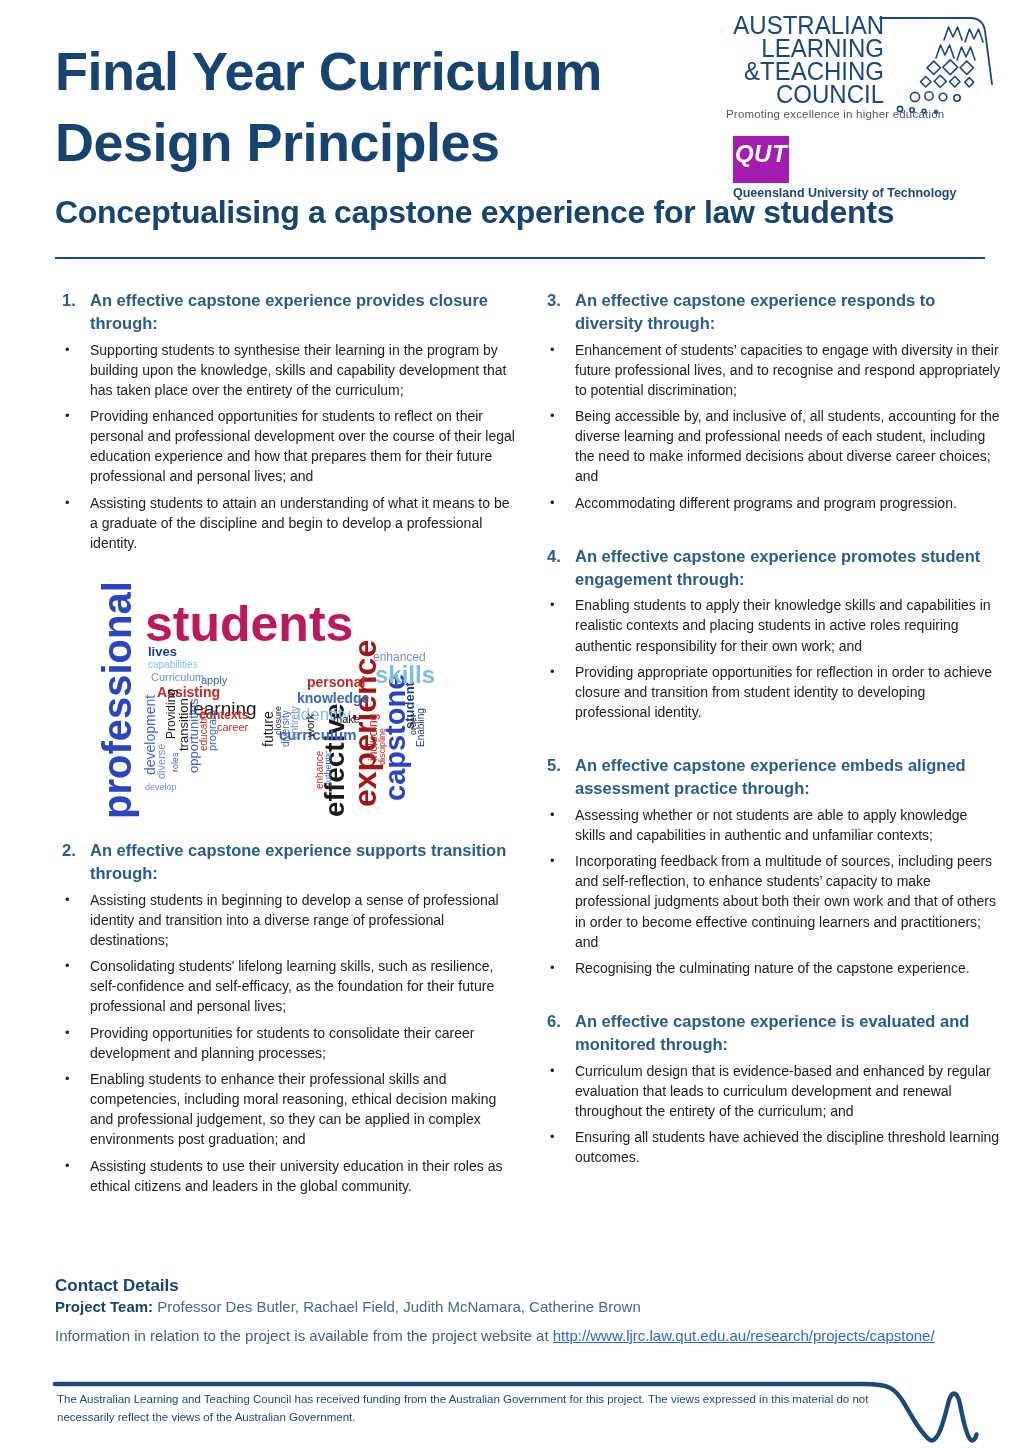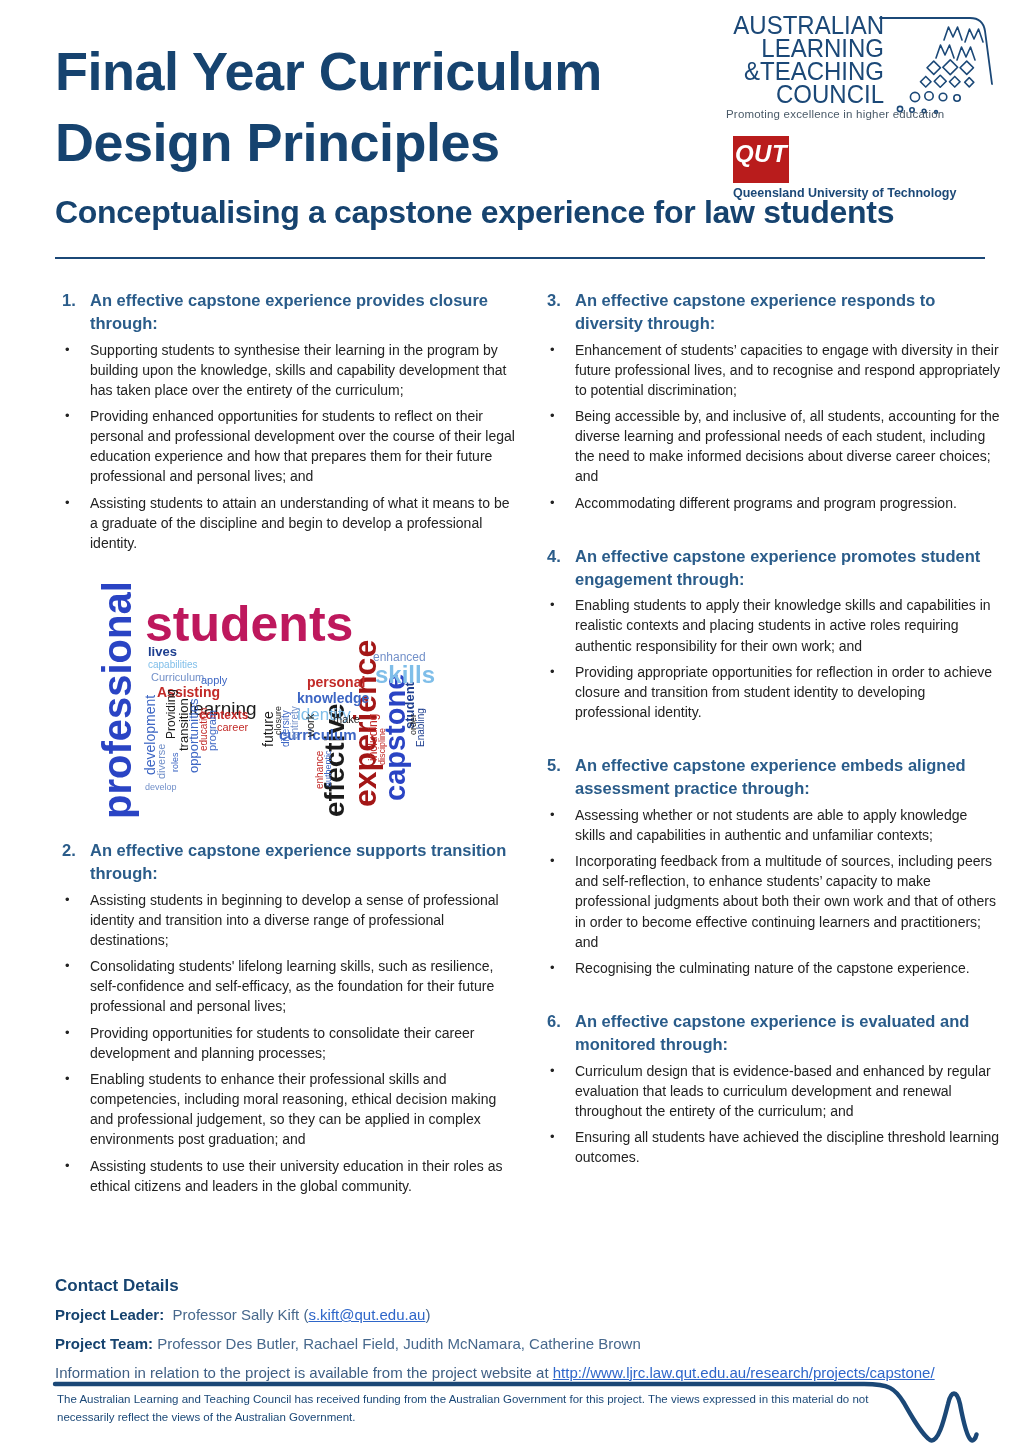--- a/index.html
+++ b/index.html
@@ -26,21 +26,21 @@
     color:#1B4877;font-size:25px;line-height:23px;font-weight:400;letter-spacing:0px;
     transform:scaleX(0.96);transform-origin:right top;
   }
   .altc-tagline{
     position:absolute;left:726px;top:108px;width:222px;
     color:#4A5A68;font-size:11.5px;letter-spacing:0.2px;
   }
   .altc-art{position:absolute;left:852px;top:10px;}
   
   .qut-box{
-    position:absolute;left:733px;top:136px;width:56px;height:47px;background:#b91c1c;
+    position:absolute;left:733px;top:136px;width:56px;height:47px;background:#a21caf;
     color:#fff;font-weight:700;font-size:24px;letter-spacing:0.5px;
     display:flex;align-items:flex-start;justify-content:center;padding-top:4px;box-sizing:border-box;
     font-style:italic;
   }
   .qut-name{
     position:absolute;left:733px;top:186px;width:300px;
     color:#1B4877;font-size:12.5px;font-weight:700;
   }
   
   .column{position:absolute;top:289px;width:460px;}
@@ -57,21 +57,21 @@
   .btext{flex:1;}
   
   .wordcloud{
     position:relative;width:382px;height:256px;margin:14px 0 16px 38px;
   }
   .wc{position:absolute;white-space:nowrap;font-weight:400;line-height:1;}
   .wc.b{font-weight:700;}
   .wc.v{transform:rotate(-90deg);transform-origin:left top;}
   
   .contact{position:absolute;left:55px;top:1276px;width:920px;color:#47688C;font-size:15px;}
-  .contact-heading{font-size:17px;font-weight:700;color:#16436F;margin-bottom:8px;}
+  .contact-heading{font-size:17px;font-weight:700;color:#16436F;margin-bottom:0;}
   .contact-line{margin-bottom:7px;line-height:1.45;}
   .contact .lbl{font-weight:700;color:#16436F;}
   .contact .info{color:#3F5F84;}
   a.link{color:#2E66C9;text-decoration:underline;cursor:pointer;}
   
   .footer-art{position:absolute;left:0;top:1376px;pointer-events:none;}
   .footer-text{
     position:absolute;left:57px;top:1391px;width:830px;
     color:#1B4877;font-size:11.5px;line-height:1.55;
   }
@@ -289,23 +289,20 @@
           <span class="dot">•</span>
           <span class="btext">Ensuring all students have achieved the discipline threshold learning outcomes.</span>
         </div>
       </div>
     </div>
 </div>
 
 <div class="contact">
   <div class="contact-heading">Contact Details</div>
   <div class="contact-line">
-    <span class="lbl">Project Leader:</span><span style="white-space:pre-wrap;">  Professor Sally Kift (</span><a class="link">s.kift@qut.edu.au</a><span>)</span>
-  </div>
-  <div class="contact-line">
     <span class="lbl">Project Team:</span><span style="white-space:pre-wrap;"> Professor Des Butler, Rachael Field, Judith McNamara, Catherine Brown</span>
   </div>
   <div class="contact-line info">
     <span>Information in relation to the project is available from the project website at </span><a class="link">http://www.ljrc.law.qut.edu.au/research/projects/capstone/</a>
   </div>
 </div>
 
 <svg class="footer-art" width="1024" height="73" viewBox="0 0 1024 73">
   <path d="M55 8 L864 8 C889 8 895 12 904 27 C912 41 922 59 930 64 C938 68 944 44 948 28 C951 14 957 14 960 28 C963 44 967 61 971 64 C973 65.5 975.5 63 976.5 58.5" fill="none" stroke="#1B4877" stroke-width="4.4" stroke-linecap="round"></path>
 </svg>

